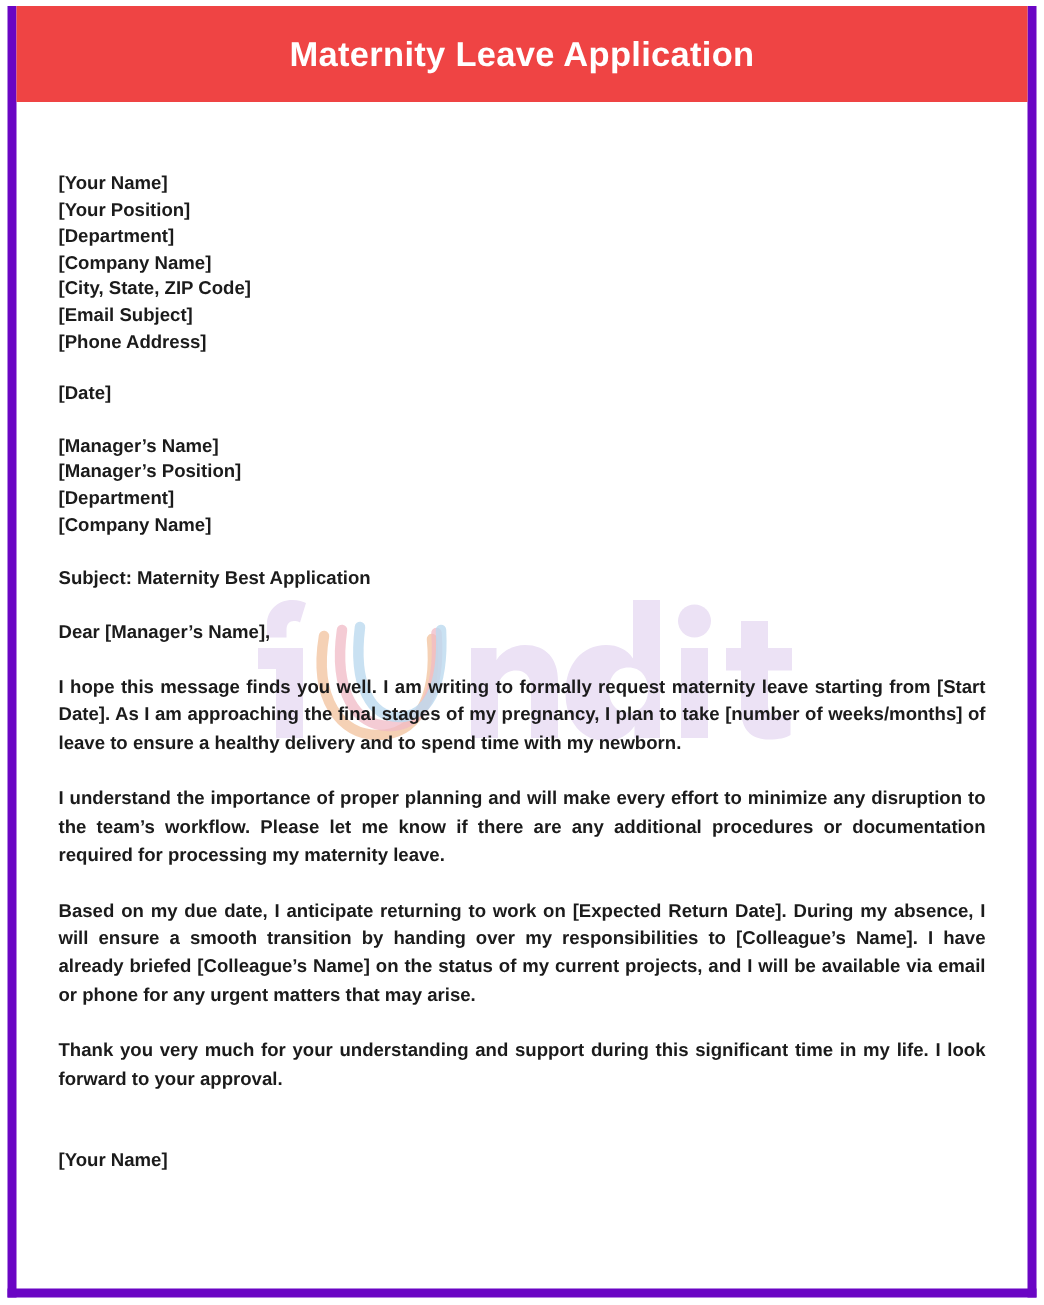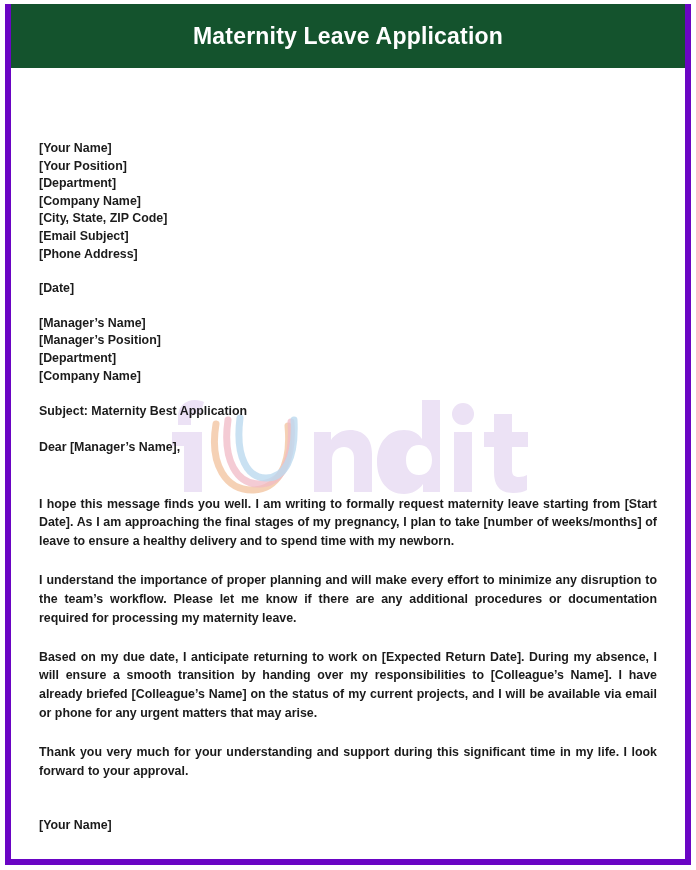--- a/index.html
+++ b/index.html
@@ -25,38 +25,38 @@
     width: 686px;
     height: 861px;
     border: 6px solid #6a05c4;
     border-top: none;
     background: #ffffff;
     overflow: hidden;
   }
 
   #doc-header {
     height: 64px;
-    background: #14532d;
+    background: #ef4444;
     display: flex;
     align-items: center;
     justify-content: center;
     margin: 0 -6px 0 -6px;
   }
 
   #doc-title {
     color: #ffffff;
     font-size: 23px;
     font-weight: bold;
     letter-spacing: 0.2px;
     text-align: center;
   }
 
   #doc-body {
     position: relative;
-    padding: 72px 28px 0 28px;
+    padding: 46px 28px 0 28px;
     height: 791px;
   }
 
   
   #watermark {
     position: absolute;
     left: 143px;
     top: 318px;
     width: 420px;
     height: 120px;
@@ -79,21 +79,20 @@
   .addr-line { white-space: nowrap; }
 
   .spacer-sm { height: 17px; }
   .spacer-md { height: 18px; }
 
   .para {
     text-align: justify;
     text-justify: inter-word;
     margin-bottom: 18px;
     line-height: 1.52;
-    margin-top: 20px;
   }
   .para:last-child { margin-bottom: 0; }
 
   .line { line-height: 1.42; }
 </style>
 </head>
 <body>
 
 <div id="page">
   <div id="doc-frame">

